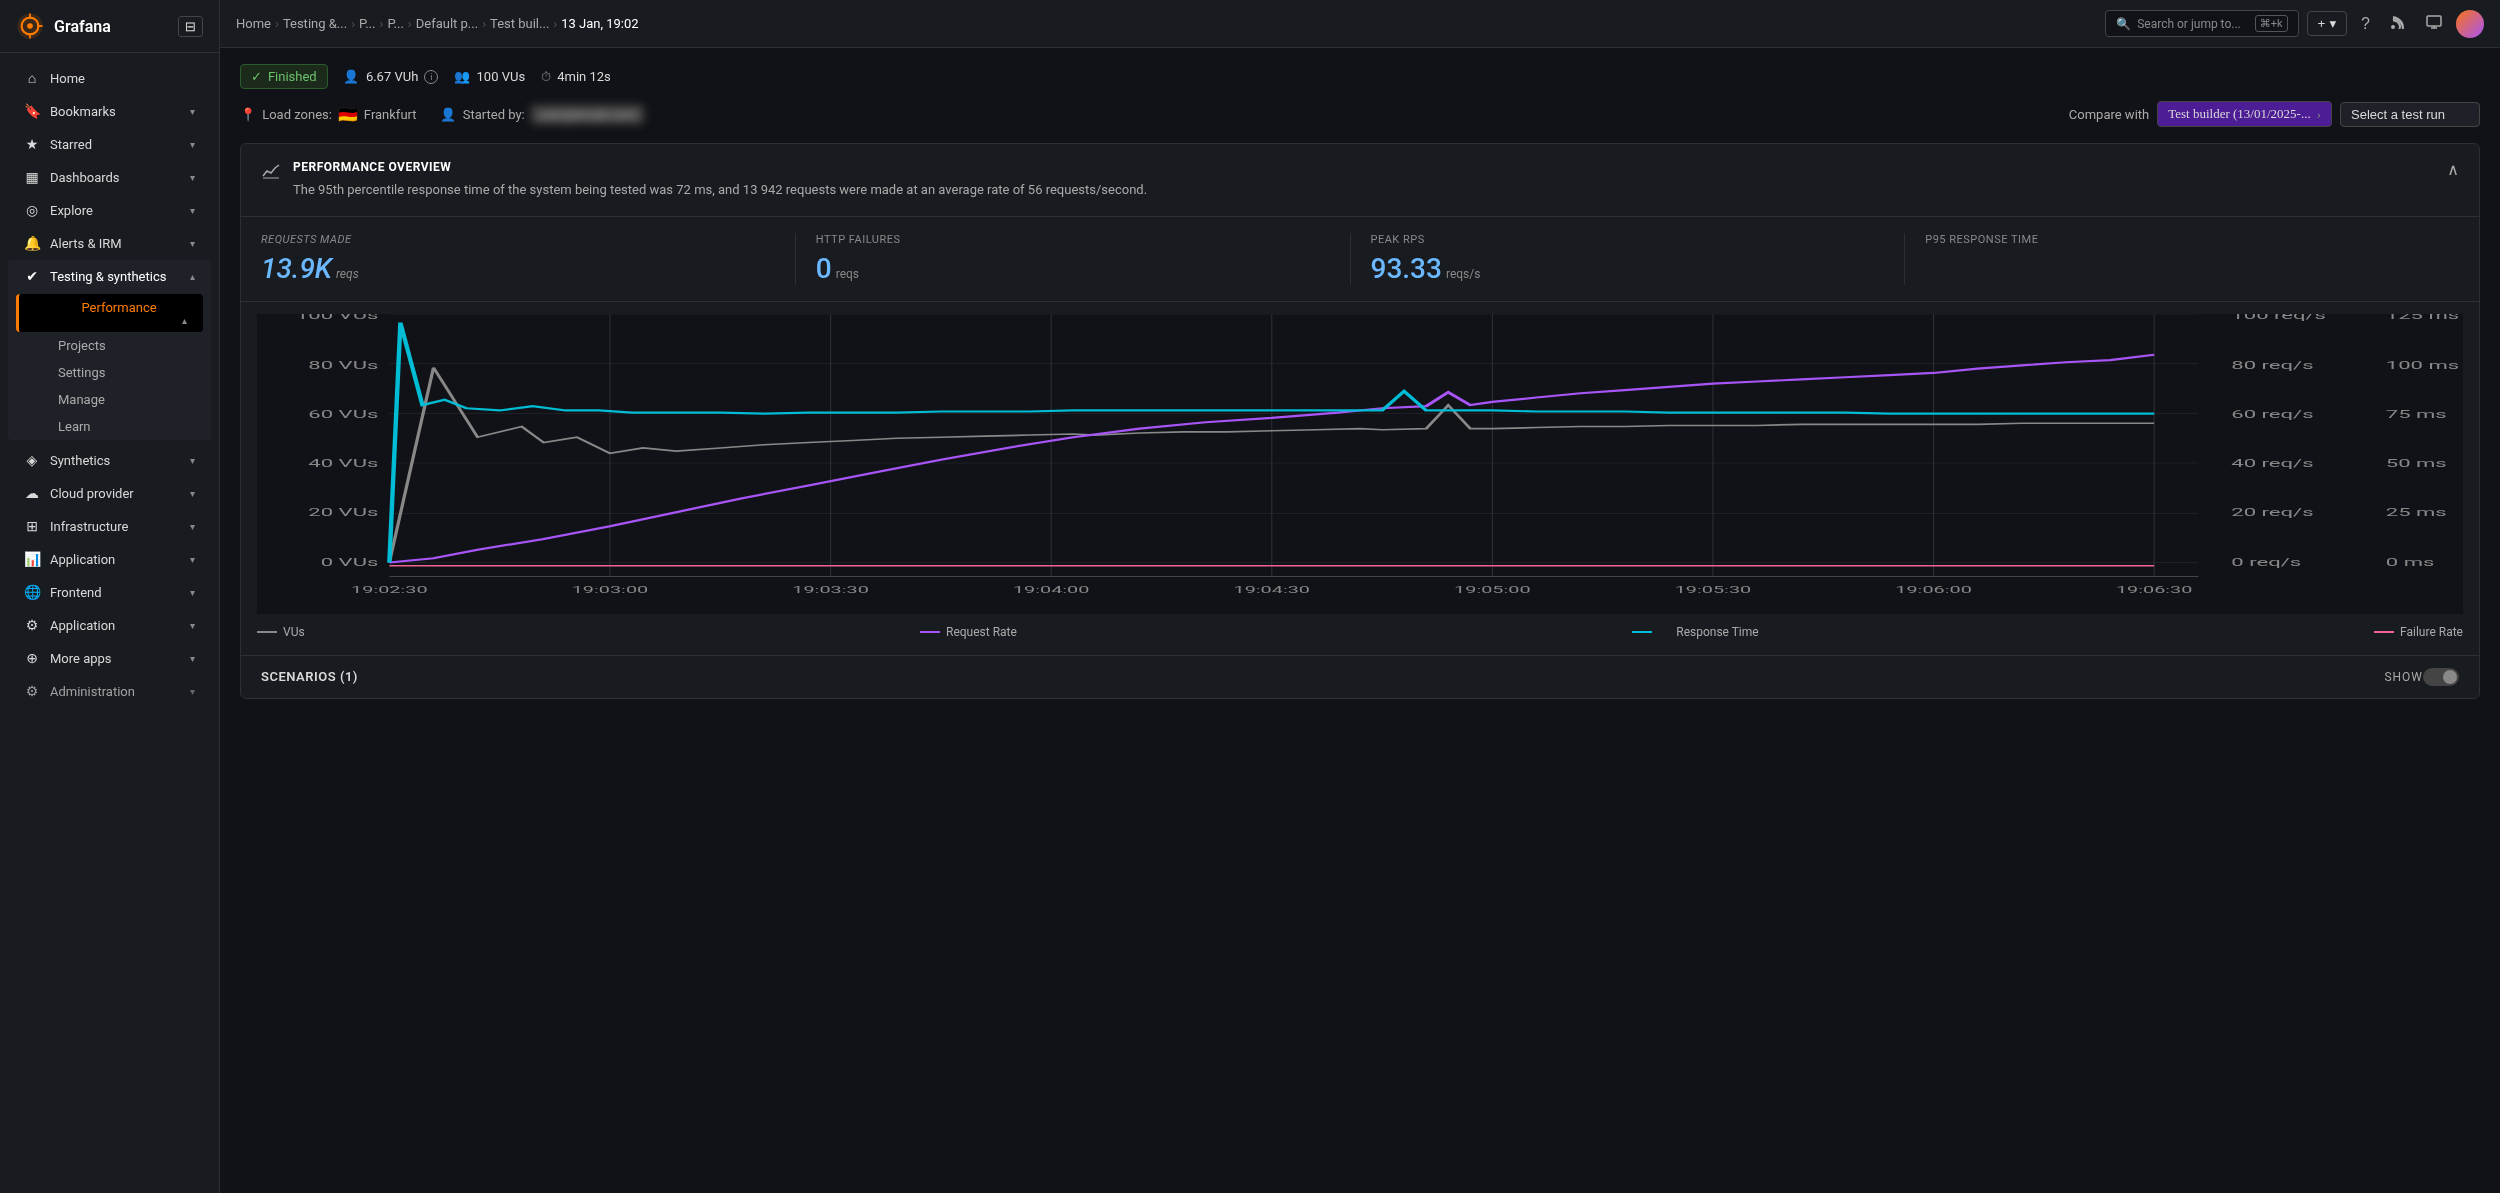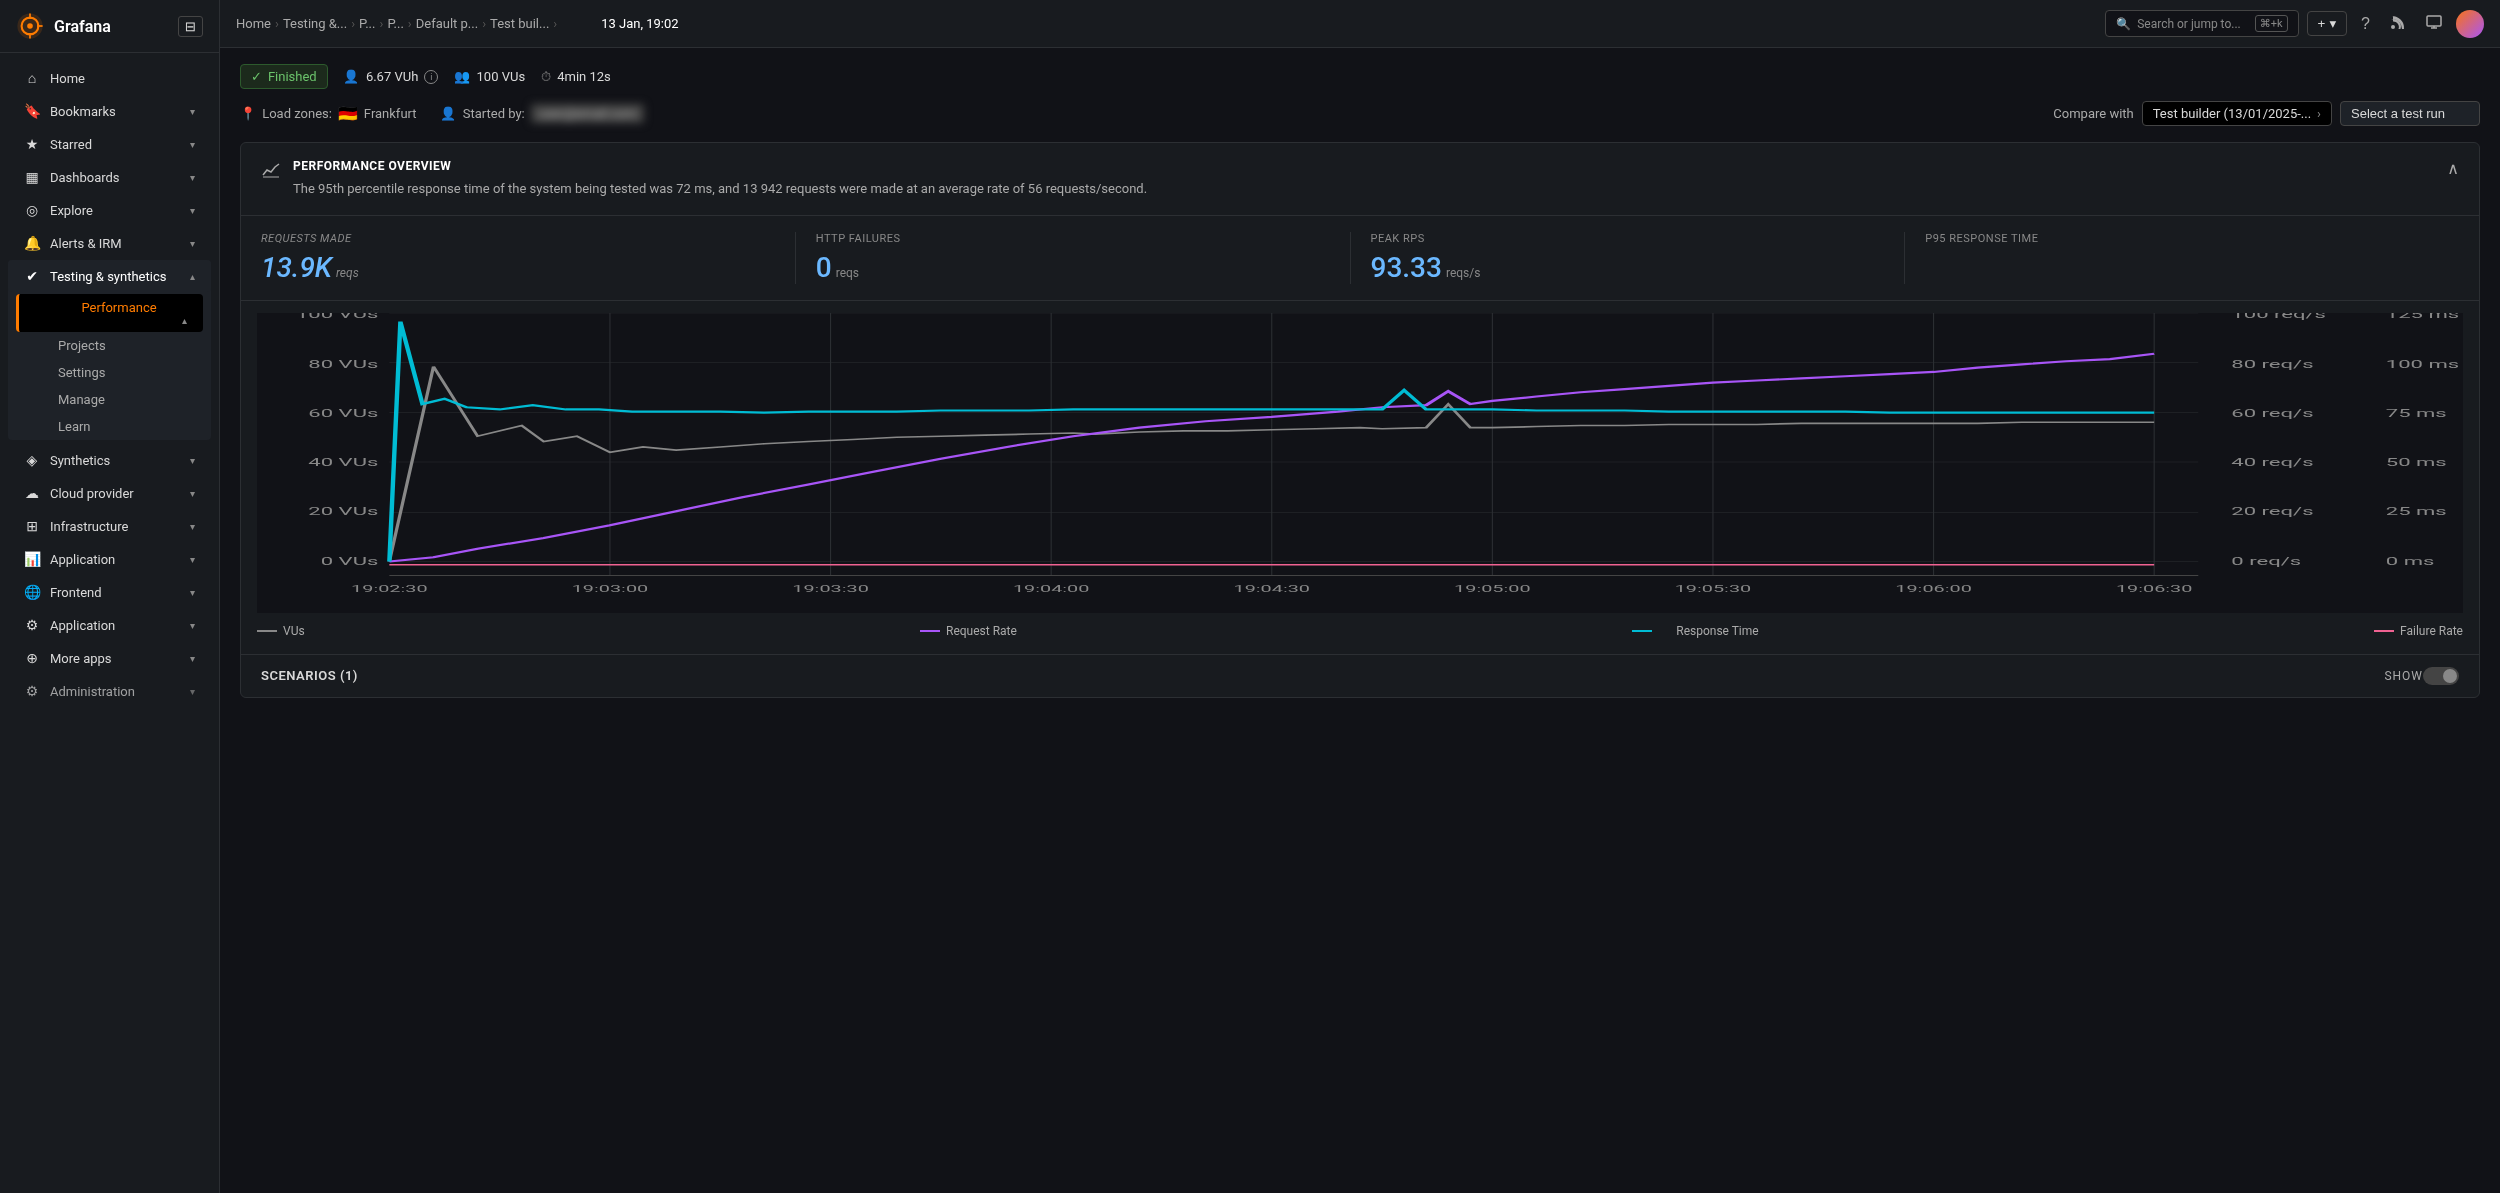--- a/index.html
+++ b/index.html
@@ -107,21 +107,21 @@
     .breadcrumb {
       display: flex;
       align-items: center;
       gap: 4px;
       font-size: 13px;
       color: #aaa;
       flex: 1;
     }
     .breadcrumb a { color: #aaa; text-decoration: none; cursor: pointer; }
     .breadcrumb .sep { color: #555; }
-    .breadcrumb .current { color: #fff; margin-left: 40px; }
+    .breadcrumb .current { color: #fff; }
     .topbar-actions {
       display: flex;
       align-items: center;
       gap: 8px;
     }
     .search-box {
       display: flex;
       align-items: center;
       background: #111217;
       border: 1px solid #444;
@@ -225,30 +225,31 @@
     }
     .meta-item .flag { font-size: 16px; }
     .compare-section {
       margin-left: auto;
       display: flex;
       align-items: center;
       gap: 8px;
     }
     .compare-label { color: #aaa; font-size: 13px; }
     .compare-select {
-      background: #000000;
+      background: #4c1d95;
       border: 1px solid #444;
       border-radius: 4px;
       color: #d9d9d9;
       padding: 4px 10px;
       font-size: 13px;
       display: flex;
       align-items: center;
       gap: 6px;
       cursor: pointer;
+      font-family: Liberation Serif, serif;
     }
     .compare-select-2 {
       background: #1e2228;
       border: 1px solid #444;
       border-radius: 4px;
       color: #d9d9d9;
       padding: 4px 24px 4px 10px;
       font-size: 13px;
       cursor: pointer;
       appearance: none;

